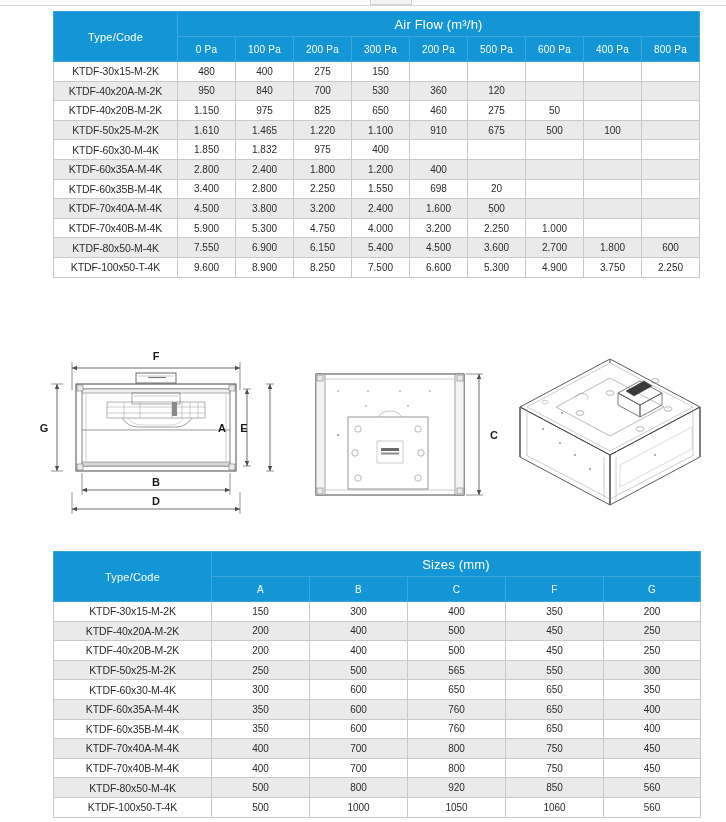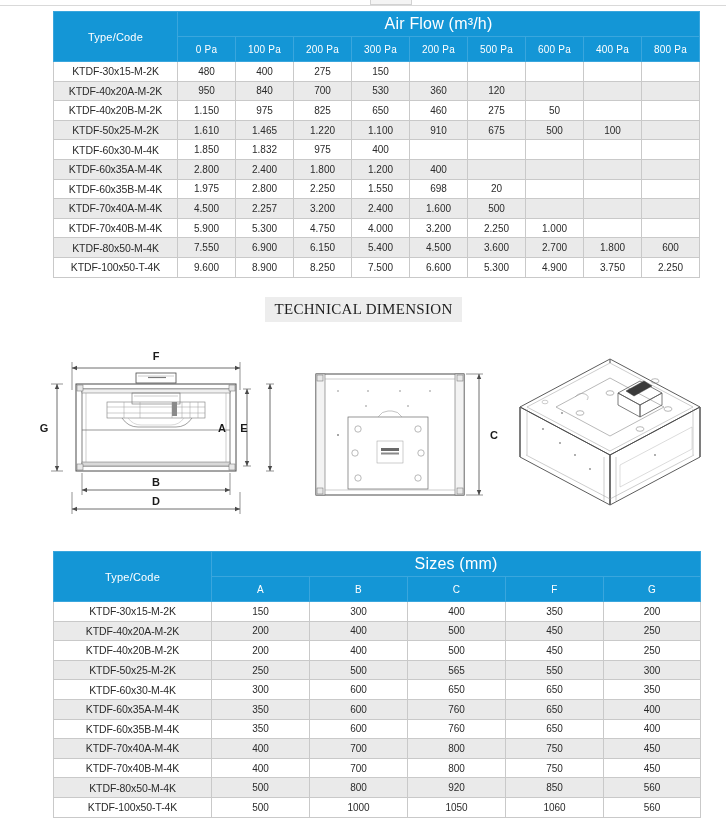--- a/index.html
+++ b/index.html
@@ -45,21 +45,21 @@
   }
   table.dt thead th {
     background: #1496d6;
     color: #ffffff;
     font-weight: normal;
     border: 1px solid #3aa6dd;
     letter-spacing: .2px;
   }
   table.dt thead th.grp {
     font-weight: normal;
-    font-size: 16px;
+    font-size: 13px;
   }
   table.dt thead th.typecode {
     font-weight: normal;
     font-size: 11px;
   }
   table.dt tbody tr:nth-child(even) td { background: #eaeaea; }
   table.dt tbody tr:nth-child(odd)  td { background: #ffffff; }
   table.dt tbody td.name {
     font-weight: normal;
     font-size: 10.5px;
@@ -211,34 +211,34 @@
           <td>1.800</td>
           <td>1.200</td>
           <td>400</td>
           <td></td>
           <td></td>
           <td></td>
           <td></td>
         </tr>
         <tr>
           <td class="name">KTDF-60x35B-M-4K</td>
-          <td>1.975</td>
+          <td>3.400</td>
           <td>2.800</td>
           <td>2.250</td>
           <td>1.550</td>
           <td>698</td>
           <td>20</td>
           <td></td>
           <td></td>
           <td></td>
         </tr>
         <tr>
           <td class="name">KTDF-70x40A-M-4K</td>
           <td>4.500</td>
-          <td>2.257</td>
+          <td>3.800</td>
           <td>3.200</td>
           <td>2.400</td>
           <td>1.600</td>
           <td>500</td>
           <td></td>
           <td></td>
           <td></td>
         </tr>
         <tr>
           <td class="name">KTDF-70x40B-M-4K</td>
@@ -272,21 +272,20 @@
           <td>7.500</td>
           <td>6.600</td>
           <td>5.300</td>
           <td>4.900</td>
           <td>3.750</td>
           <td>2.250</td>
         </tr>
       </tbody>
   </table>
 
-  <div class="section-title">TECHNICAL DIMENSION</div>
 
   <div class="drawings">
     <svg width="726" height="195" viewBox="0 0 726 195">
       <g stroke="#4a4a4a" fill="none" stroke-width="0.8">
 
         <g>
 
           <line x1="72" y1="23" x2="240" y2="23"></line>
           <line x1="72" y1="17" x2="72" y2="45" stroke-width="0.6"></line>
           <line x1="240" y1="17" x2="240" y2="45" stroke-width="0.6"></line>

